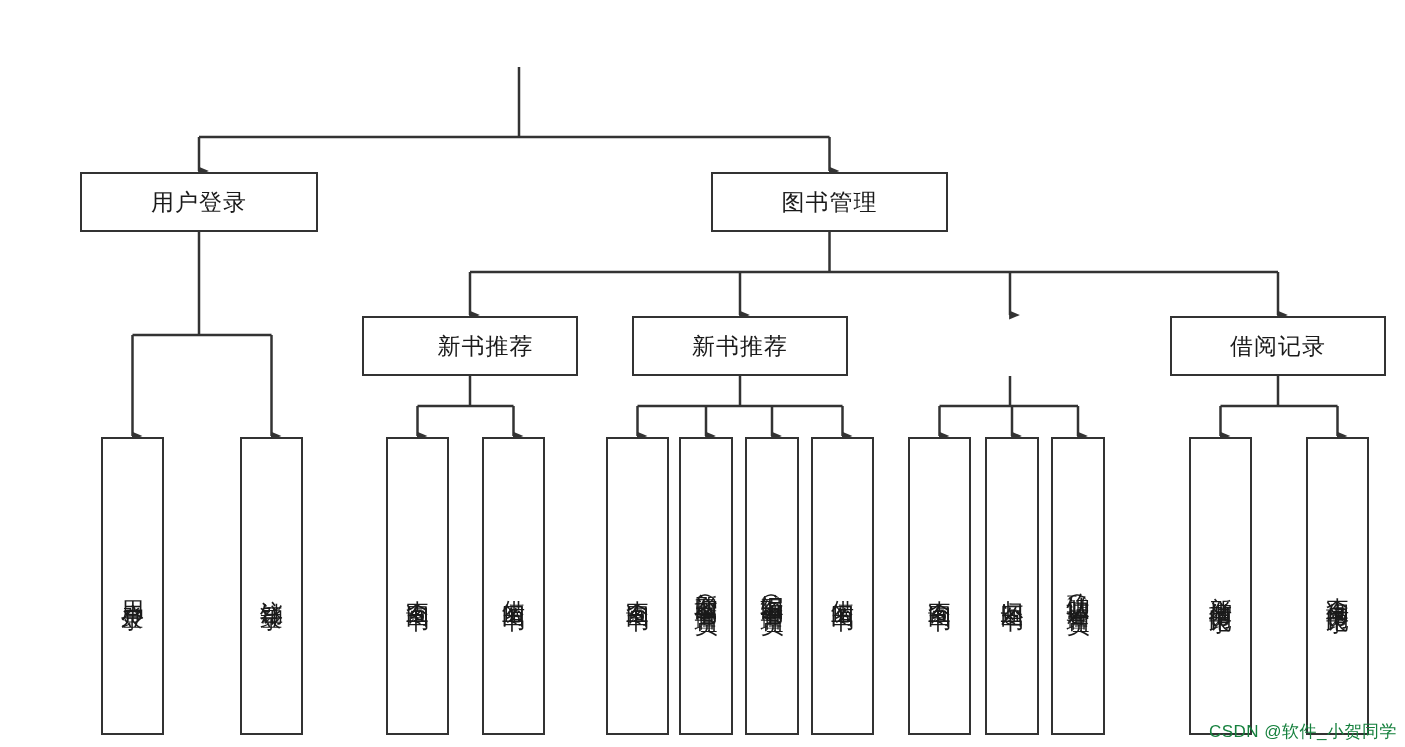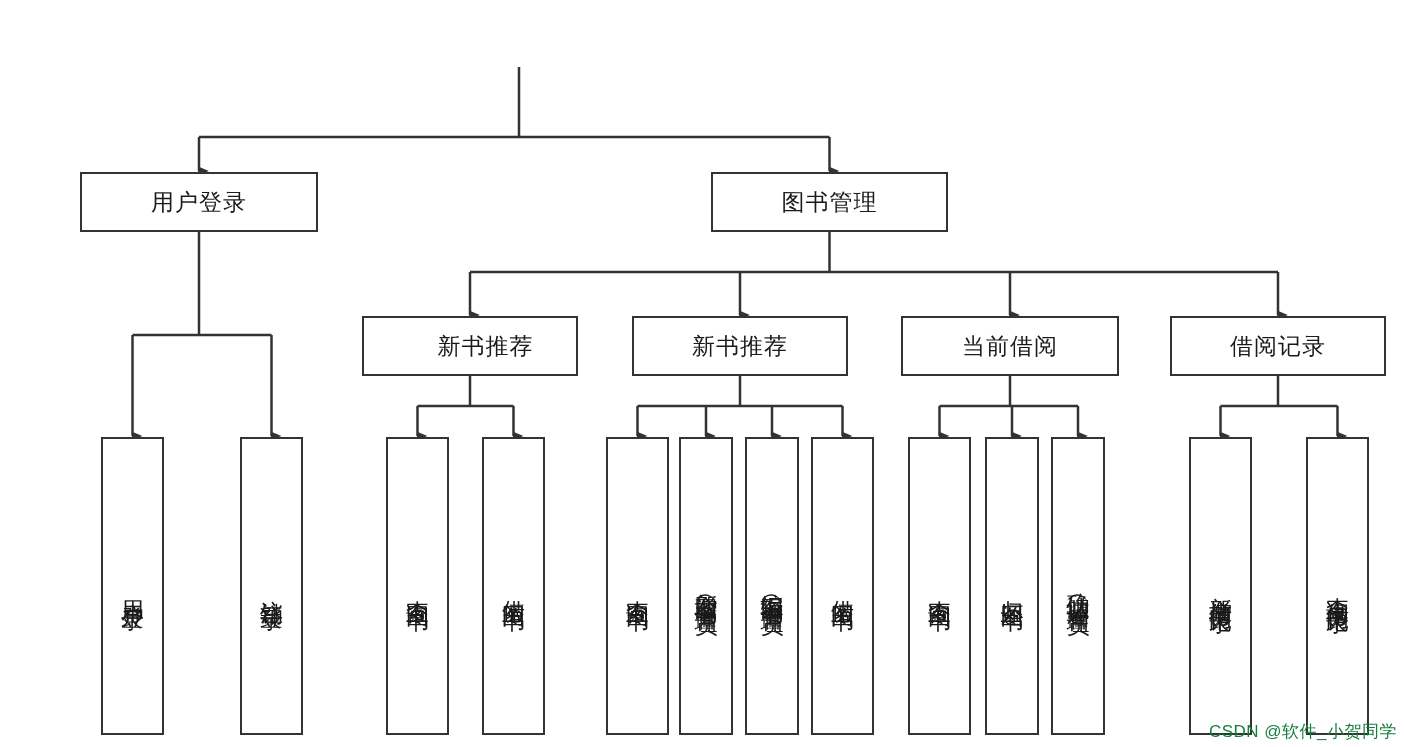--- a/index.html
+++ b/index.html
@@ -116,23 +116,20 @@
   <div class="node horiz" style="left: 711px; top: 172px; width: 237px; height: 60px;">
     <span class="lbl">图书管理</span>
   </div>
 
   <div class="node horiz" style="left: 362px; top: 316px; width: 216px; height: 60px; padding-left: 31px;">
     <span class="lbl">新书推荐</span>
   </div>
   <div class="node horiz" style="left: 632px; top: 316px; width: 216px; height: 60px;">
     <span class="lbl">新书推荐</span>
   </div>
-  <div class="node horiz" style="left: 901px; top: 316px; width: 218px; height: 60px;">
-    <span class="lbl">当前借阅</span>
-  </div>
   <div class="node horiz" style="left: 1170px; top: 316px; width: 216px; height: 60px;">
     <span class="lbl">借阅记录</span>
   </div>
 
   <div class="node vert" style="left: 101px; top: 437px; width: 63px; height: 298px;">
     <span class="lbl">用户登录</span>
   </div>
   <div class="node vert" style="left: 240px; top: 437px; width: 63px; height: 298px;">
     <span class="lbl">注销登录</span>
   </div>

